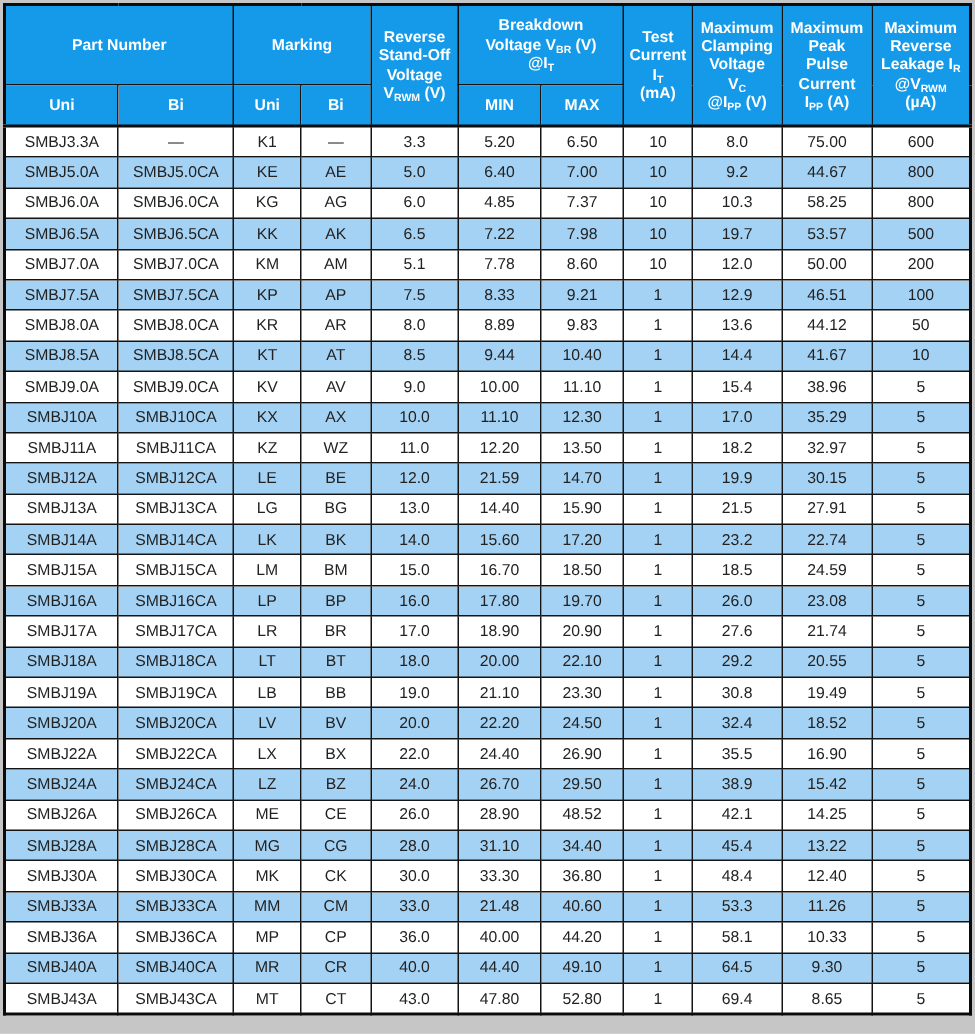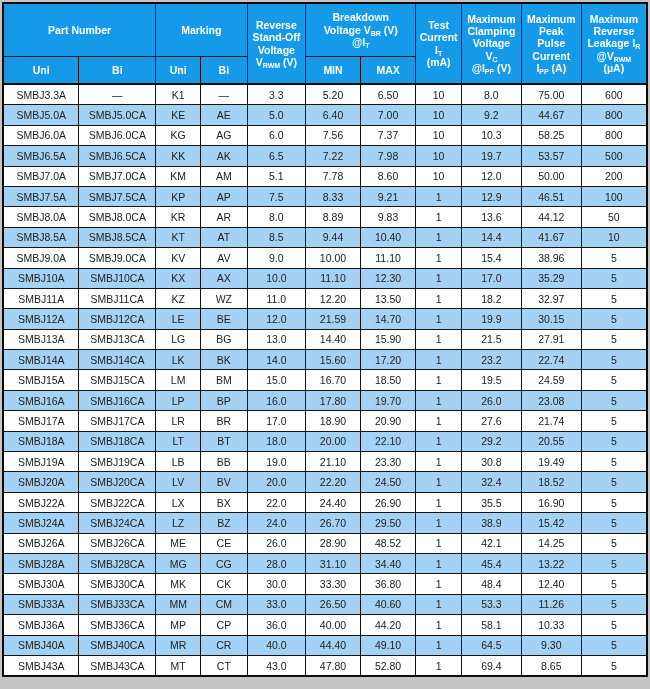--- a/index.html
+++ b/index.html
@@ -119,21 +119,21 @@
           <td>9.2</td>
           <td>44.67</td>
           <td>800</td>
         </tr>
         <tr>
           <td>SMBJ6.0A</td>
           <td>SMBJ6.0CA</td>
           <td>KG</td>
           <td>AG</td>
           <td>6.0</td>
-          <td>7.56</td>
+          <td>4.85</td>
           <td>7.37</td>
           <td>10</td>
           <td>10.3</td>
           <td>58.25</td>
           <td>800</td>
         </tr>
         <tr class="alt">
           <td>SMBJ6.5A</td>
           <td>SMBJ6.5CA</td>
           <td>KK</td>
@@ -278,21 +278,21 @@
         </tr>
         <tr>
           <td>SMBJ15A</td>
           <td>SMBJ15CA</td>
           <td>LM</td>
           <td>BM</td>
           <td>15.0</td>
           <td>16.70</td>
           <td>18.50</td>
           <td>1</td>
-          <td>19.5</td>
+          <td>18.5</td>
           <td>24.59</td>
           <td>5</td>
         </tr>
         <tr class="alt">
           <td>SMBJ16A</td>
           <td>SMBJ16CA</td>
           <td>LP</td>
           <td>BP</td>
           <td>16.0</td>
           <td>17.80</td>
@@ -418,21 +418,21 @@
           <td>48.4</td>
           <td>12.40</td>
           <td>5</td>
         </tr>
         <tr class="alt">
           <td>SMBJ33A</td>
           <td>SMBJ33CA</td>
           <td>MM</td>
           <td>CM</td>
           <td>33.0</td>
-          <td>26.50</td>
+          <td>21.48</td>
           <td>40.60</td>
           <td>1</td>
           <td>53.3</td>
           <td>11.26</td>
           <td>5</td>
         </tr>
         <tr>
           <td>SMBJ36A</td>
           <td>SMBJ36CA</td>
           <td>MP</td>

